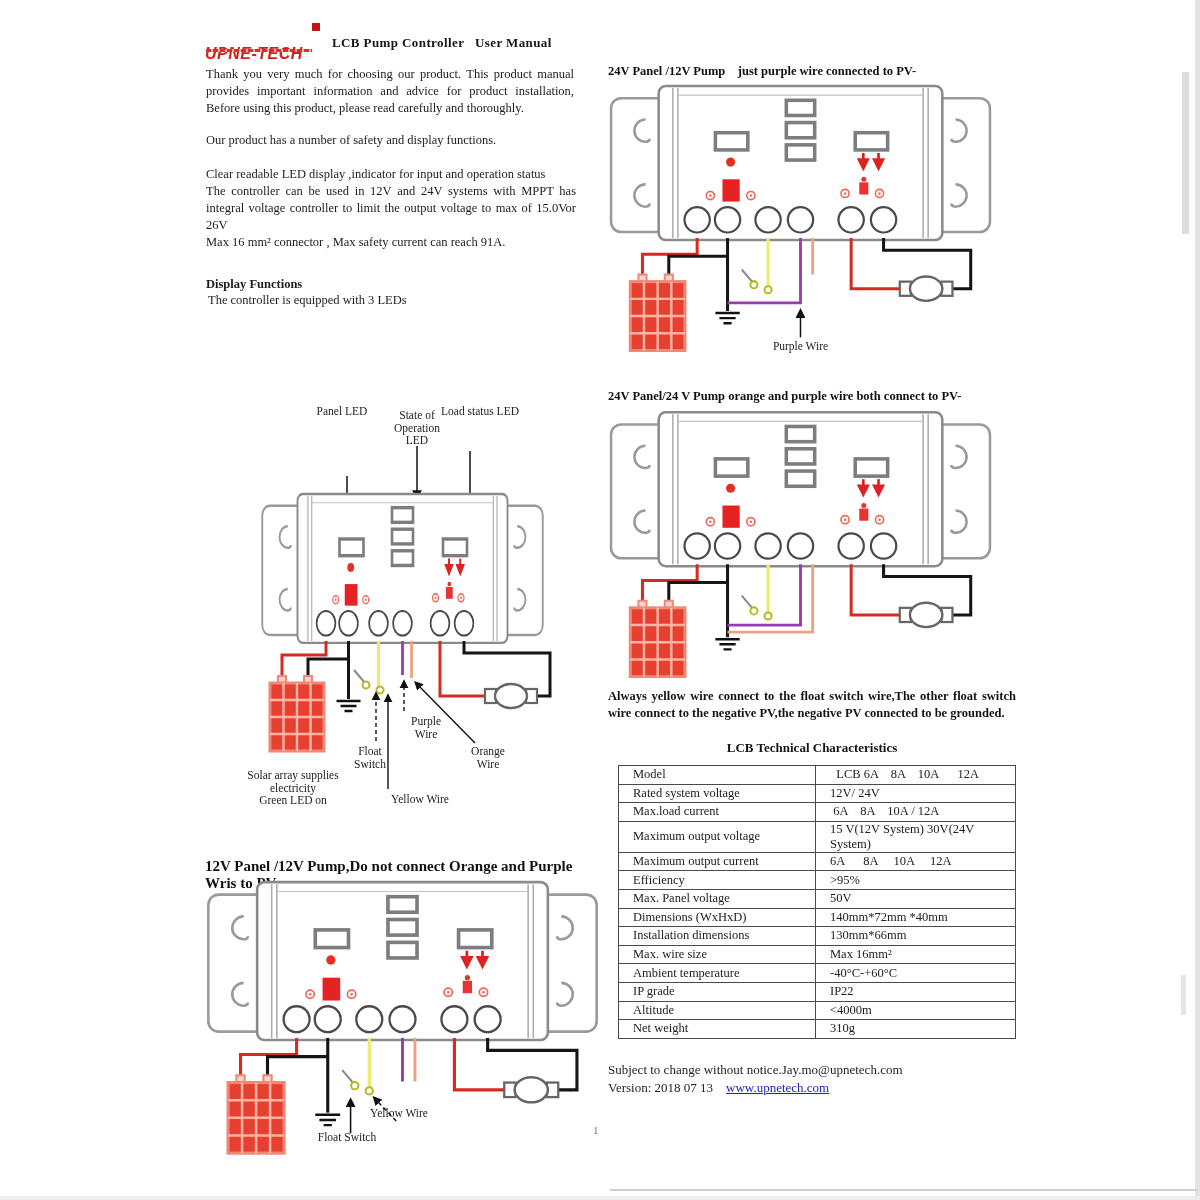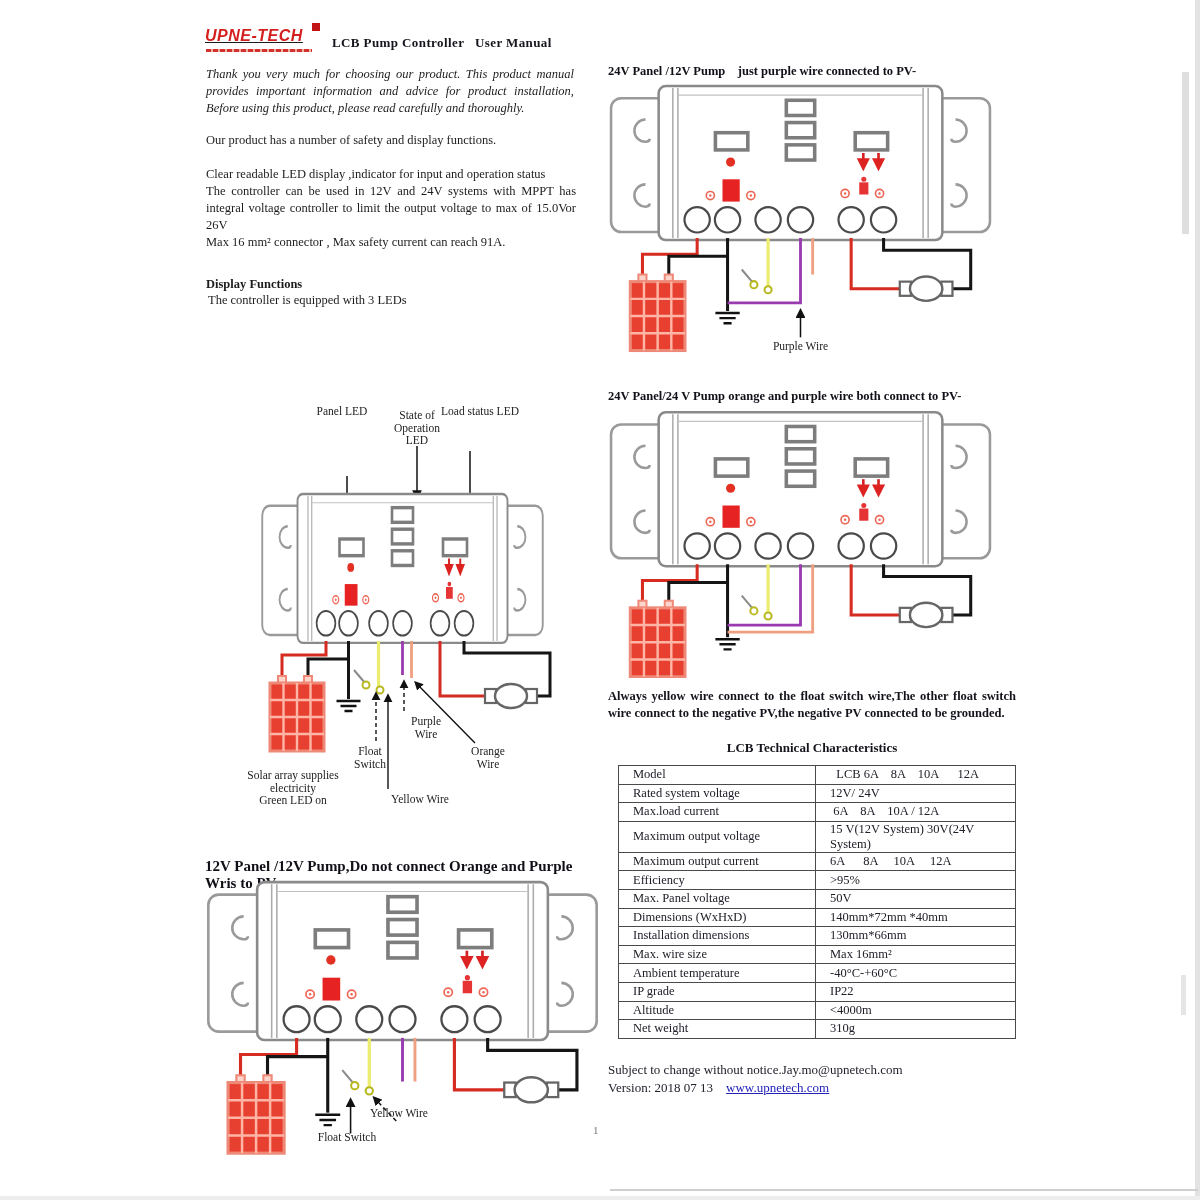--- a/index.html
+++ b/index.html
@@ -103,28 +103,28 @@
     </g>
 
     <g id="fsw">
       <line x1="-1" y1="-2" x2="-12" y2="-15" stroke="#8a8a8a" stroke-width="2"></line>
       <circle cx="0" cy="0" r="3.5" fill="#fff" stroke="#b8b820" stroke-width="2"></circle>
       <circle cx="14" cy="5" r="3.5" fill="#fff" stroke="#b8b820" stroke-width="2"></circle>
     </g>
   </defs>
 </svg>
 
-<div class="abs" style="left:205px;top:27px;text-decoration:underline;">
+<div class="abs" style="left:205px;top:45px;">
   <span class="logo-text">UPNE-TECH</span>
 </div>
 <div class="abs logo-sq" style="left:312px;top:23px;"></div>
 <div class="abs logo-bar" style="left:206px;top:49px;"></div>
 <div class="abs doc-title" style="left:332px;top:35px;">LCB Pump Controller   User Manual</div>
 
-<div class="abs para" style="left:206px;top:66px;width:368px;font-style:italic;">Thank you very much for choosing our product. This product manual provides important information and advice for product installation, Before using this product, please read carefully and thoroughly.</div>
+<div class="abs para" style="left:206px;top:66px;width:368px;">Thank you very much for choosing our product. This product manual provides important information and advice for product installation, Before using this product, please read carefully and thoroughly.</div>
 <div class="abs para" style="left:206px;top:132px;width:368px;">Our product has a number of safety and display functions.</div>
 <div class="abs" style="left:206px;top:166px;width:370px;">
   <div class="para" style="text-align:left;">Clear readable LED display ,indicator for input and operation status</div>
   <div class="para">The controller can be used in 12V and 24V systems with MPPT has integral voltage controller to limit the output voltage to max of 15.0Vor 26V</div>
   <div class="para" style="text-align:left;">Max 16 mm² connector , Max safety current can reach 91A.</div>
 </div>
 <div class="abs para bold" style="left:206px;top:276px;">Display Functions</div>
 <div class="abs para" style="left:208px;top:292px;">The controller is equipped with 3 LEDs</div>
 
 <div class="abs h-right" style="left:608px;top:64px;width:410px;">24V Panel /12V Pump    just purple wire connected to PV-</div>

